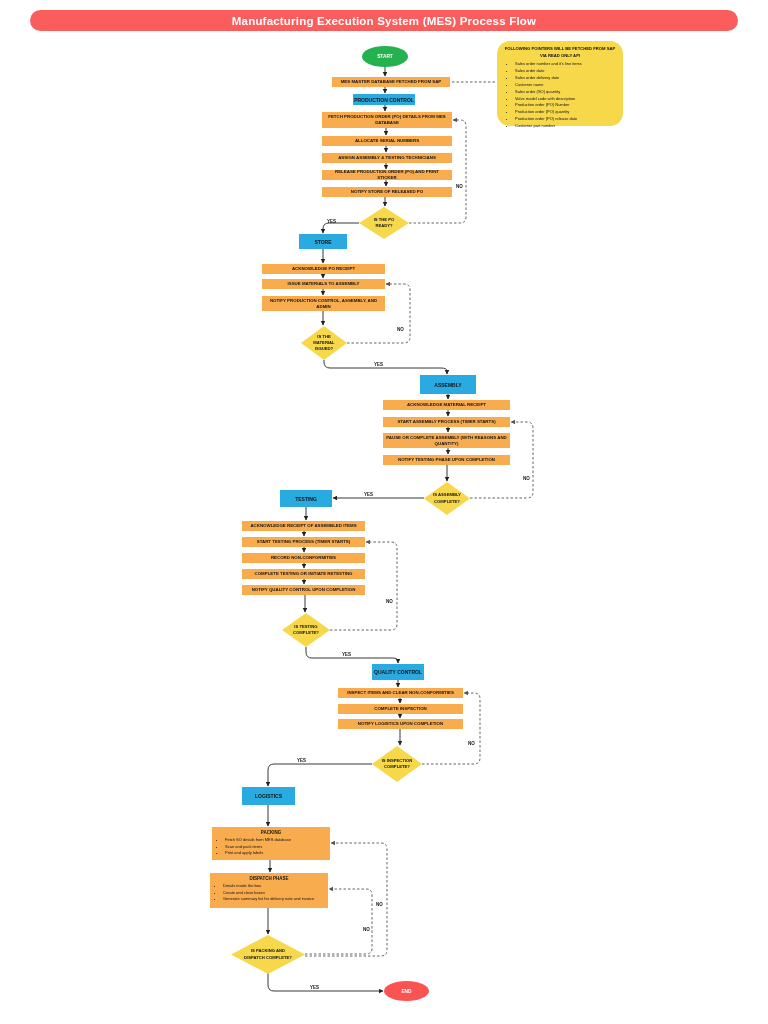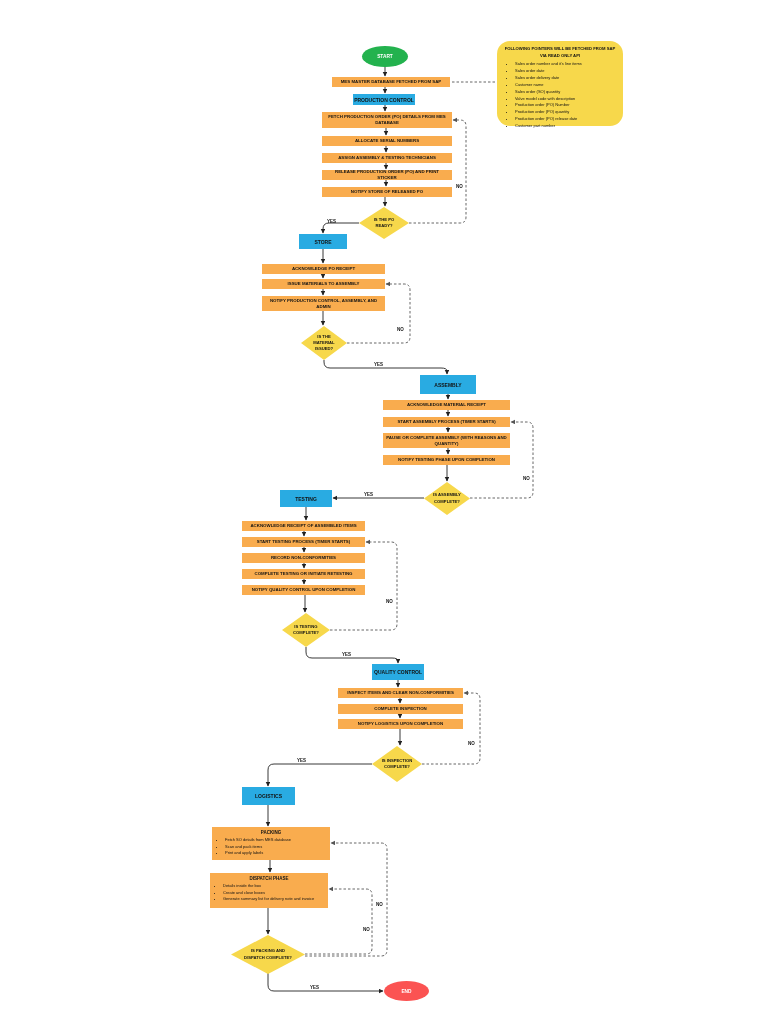--- a/index.html
+++ b/index.html
@@ -36,20 +36,21 @@
 
   svg.connectors { position:absolute; left:0; top:0; width:768px; height:1024px; pointer-events:none; }
   .flow  { stroke:#222; stroke-width:0.9; fill:none; stroke-linejoin:round; }
   .loop  { stroke:#555; stroke-width:0.9; fill:none; stroke-dasharray:2.5 2; stroke-linejoin:round; }
 </style>
 </head>
 <body>
 
 <div class="canvas">
 
+  <div class="header-bar">Manufacturing Execution System (MES) Process Flow</div>
 
   <svg class="connectors">
     <defs>
       <marker id="arr" markerWidth="6" markerHeight="6" refX="4.5" refY="2.5" orient="auto">
         <path d="M0,0 L5,2.5 L0,5 z" fill="#222"></path>
       </marker>
       <marker id="arrg" markerWidth="6" markerHeight="6" refX="4.5" refY="2.5" orient="auto">
         <path d="M0,0 L5,2.5 L0,5 z" fill="#555"></path>
       </marker>
     </defs>

